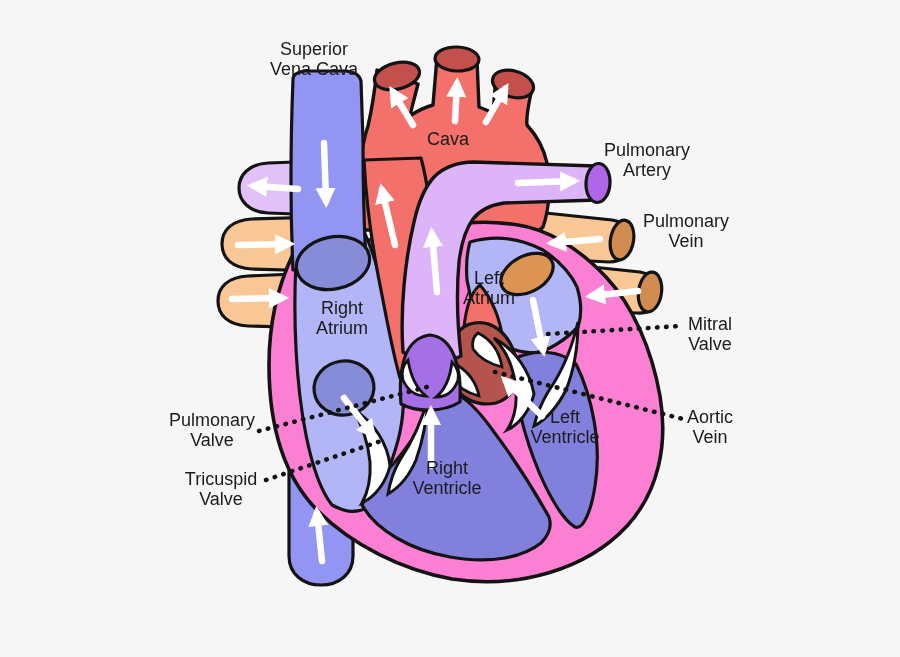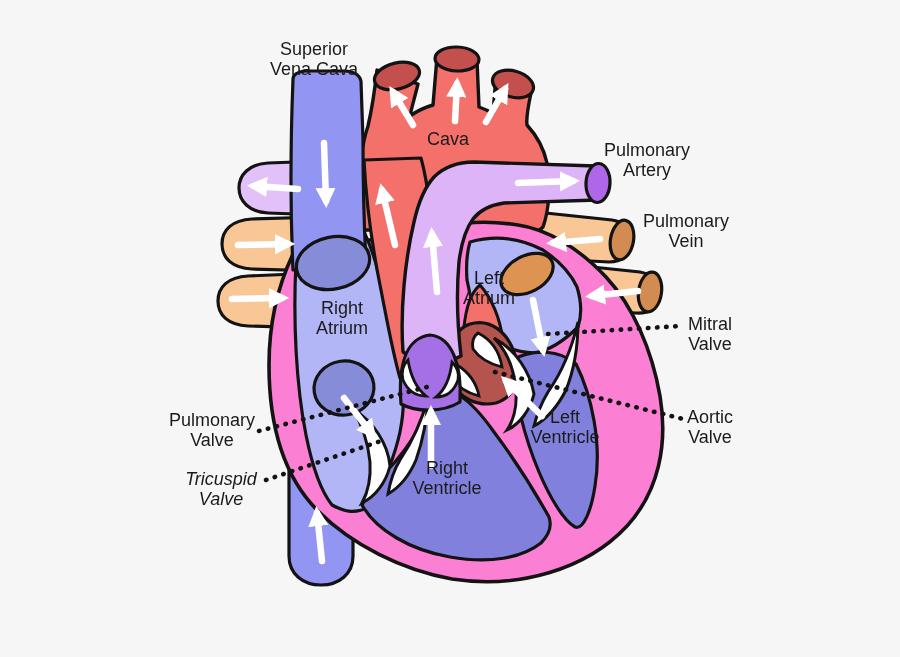--- a/index.html
+++ b/index.html
@@ -182,22 +182,22 @@
 Artery</div>
   <div class="lbl" style="left:686px;top:231px;">Pulmonary
 Vein</div>
   <div class="lbl" style="left:489px;top:288px;">Left
 Atrium</div>
   <div class="lbl" style="left:342px;top:318px;">Right
 Atrium</div>
   <div class="lbl" style="left:710px;top:334px;">Mitral
 Valve</div>
   <div class="lbl" style="left:710px;top:427px;">Aortic
-Valve</div>
+Vein</div>
   <div class="lbl" style="left:565px;top:427px;">Left
 Ventricle</div>
   <div class="lbl" style="left:447px;top:478px;">Right
 Ventricle</div>
   <div class="lbl" style="left:212px;top:430px;">Pulmonary
 Valve</div>
-  <div class="lbl" style="left:221px;top:489px;font-style:italic;">Tricuspid
+  <div class="lbl" style="left:221px;top:489px;">Tricuspid
 Valve</div>
 </div>
 
 </body></html>

